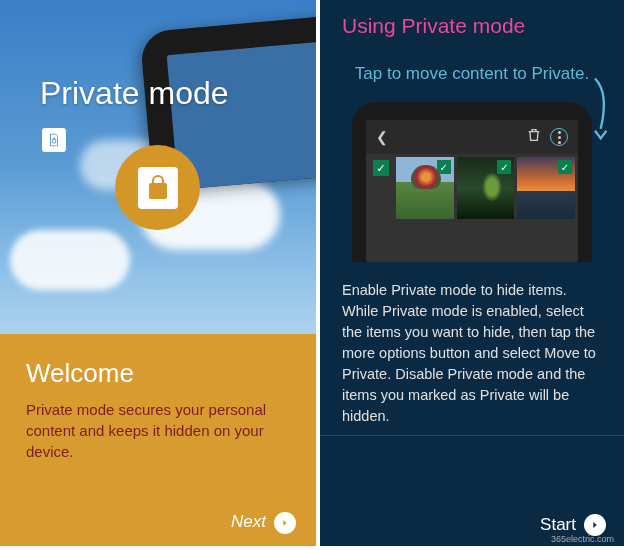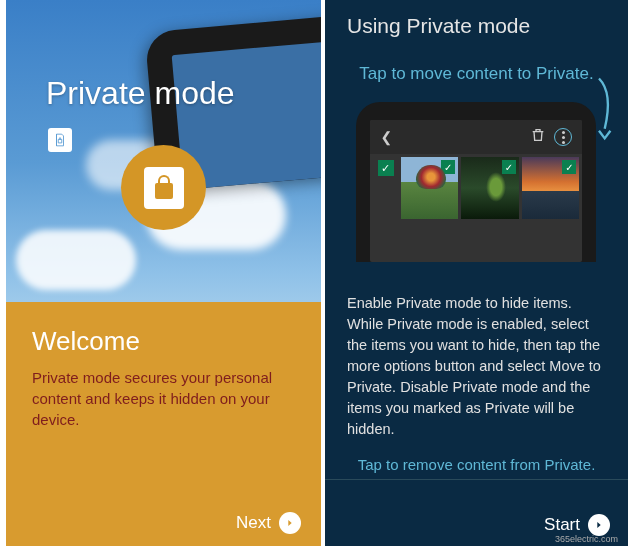--- a/index.html
+++ b/index.html
@@ -1,49 +1,49 @@
 <!DOCTYPE html>
 <html><head>
   <meta charset="utf-8">
   <style>
     * { margin: 0; padding: 0; box-sizing: border-box; }
     body { width: 628px; height: 550px; font-family: Arial, sans-serif; display: flex; gap: 4px; background: #fff; }
     
     .panel { height: 546px; position: relative; overflow: hidden; }
-    .panel-left { width: 316px; margin-left: 6px; }
+    .panel-left { width: 316px; }
     .panel-right { width: 304px; background: #0a2a43; }
     
     
     .sky-bg { width: 100%; height: 100%; background: linear-gradient(180deg, #3a7fc7 0%, #5a9bd4 30%, #8fc1e8 50%, #c5e0f0 70%); position: relative; }
     .cloud1 { position: absolute; width: 120px; height: 60px; background: rgba(255,255,255,0.85); border-radius: 50px; top: 230px; left: 10px; filter: blur(3px); }
     .cloud2 { position: absolute; width: 140px; height: 70px; background: rgba(255,255,255,0.9); border-radius: 50px; top: 180px; left: 140px; filter: blur(4px); }
     .cloud3 { position: absolute; width: 100px; height: 50px; background: rgba(255,255,255,0.6); border-radius: 50px; top: 140px; left: 80px; filter: blur(5px); }
     
     .phone-partial { position: absolute; top: 20px; right: -110px; width: 280px; height: 160px; background: #1a1a1a; border-radius: 30px; transform: rotate(-5deg); box-shadow: -3px 3px 15px rgba(0,0,0,0.4); }
     .phone-partial::after { content: ''; position: absolute; top: 25px; left: 25px; right: 25px; bottom: 0; background: #3a6fa5; border-radius: 3px; }
     
     .title-left { position: absolute; top: 75px; left: 40px; color: #fff; font-size: 32px; font-weight: 300; text-shadow: 0 1px 3px rgba(0,0,0,0.3); z-index: 5; }
     
     .badge-small { position: absolute; top: 128px; left: 42px; width: 24px; height: 24px; background: #fff; border-radius: 3px; z-index: 4; display: flex; align-items: center; justify-content: center; }
     
     .badge-circle { position: absolute; top: 145px; left: 115px; width: 85px; height: 85px; background: #d49626; border-radius: 50%; z-index: 4; display: flex; align-items: center; justify-content: center; }
     .badge-inner { width: 40px; height: 42px; background: #fff; border-radius: 4px; display: flex; align-items: center; justify-content: center; position: relative; }
     .badge-lock { width: 18px; height: 16px; background: #d49626; border-radius: 2px; position: relative; margin-top: 6px; }
     .badge-lock::before { content: ''; position: absolute; top: -8px; left: 3px; width: 8px; height: 10px; border: 2px solid #d49626; border-bottom: none; border-radius: 6px 6px 0 0; }
     
-    .orange-box { position: absolute; bottom: 0; left: 0; right: 0; background: #d89b2f; padding: 24px 26px 16px; height: 244px; }
+    .orange-box { position: absolute; bottom: 0; left: 0; right: 0; background: #d89b2f; padding: 24px 26px 16px; height: 212px; }
     .welcome-title { color: #fff; font-size: 26px; font-weight: 300; margin-bottom: 10px; }
     .welcome-text { color: #7f1d1d; font-size: 15px; line-height: 1.4; font-weight: 300; }
     
-    .next-btn { position: absolute; bottom: 12px; right: 20px; color: #fff; font-size: 17px; display: flex; align-items: center; gap: 8px; cursor: pointer; }
+    .next-btn { position: absolute; bottom: 12px; right: 20px; color: #fff; font-size: 17px; display: flex; gap: 8px; cursor: pointer; font-style: italic; }
     .chevron-circle { width: 22px; height: 22px; background: #fff; border-radius: 50%; display: flex; align-items: center; justify-content: center; }
     .chevron-circle svg { width: 10px; height: 10px; }
     
     
-    .title-right { color: #e5e5e5; font-size: 21px; font-weight: 300; padding: 14px 22px 8px; }
+    .title-right { color: #ec4899; font-size: 21px; font-weight: 300; padding: 14px 22px 8px; }
     .hint-top { color: #5fb8d6; font-size: 17px; text-align: center; padding: 18px 20px 10px; }
     
     .phone-demo { margin: 8px auto 0; width: 240px; height: 160px; background: #1a1a1a; border-radius: 24px 24px 0 0; padding: 18px 14px 0; position: relative; }
     .phone-screen { background: #333; height: 142px; border-radius: 2px; overflow: hidden; }
     .phone-topbar { height: 34px; background: #2a2a2a; display: flex; align-items: center; padding: 0 10px; gap: 8px; }
     .back-ico { color: #ccc; font-size: 14px; }
     .spacer { flex: 1; }
     .trash-ico { color: #ccc; width: 16px; height: 16px; }
     .more-ico { color: #ccc; width: 18px; height: 18px; border: 1.5px solid #5fb8d6; border-radius: 50%; display: flex; align-items: center; justify-content: center; padding: 2px; }
     .dots-v { display: flex; flex-direction: column; gap: 2px; }
@@ -55,21 +55,21 @@
     .thumb { width: 62px; height: 62px; position: relative; overflow: hidden; }
     .thumb-check { position: absolute; top: 3px; right: 3px; width: 14px; height: 14px; background: #0a8050; display: flex; align-items: center; justify-content: center; color: #fff; font-size: 10px; }
     .t1 { background: linear-gradient(180deg, #8eb5d6 40%, #5a8540 40%, #3a6530 100%); }
     .t1::after { content: ''; position: absolute; top: 8px; left: 15px; width: 30px; height: 24px; background: radial-gradient(circle, #e8953a 20%, #a02830 50%, #2a6540 80%); border-radius: 15px 15px 10px 10px; }
     .t2 { background: linear-gradient(180deg, #1a2a1a 0%, #2a4a2a 50%, #0a1a0a 100%); }
     .t2::after { content: ''; position: absolute; top: 15px; left: 25px; width: 20px; height: 30px; background: radial-gradient(ellipse, #6a9a3a 40%, transparent 70%); border-radius: 50%; }
     .t3 { background: linear-gradient(180deg, #4a3a5a 0%, #d47030 40%, #e89040 55%, #2a3a4a 55%, #1a2a3a 100%); }
     
     .arrow-curve { position: absolute; top: 72px; right: 10px; width: 38px; height: 70px; pointer-events: none; }
     
-    .desc-text { color: #e0e0e0; font-size: 14.5px; line-height: 1.45; padding: 18px 22px 8px; font-weight: 300; margin-top: 13px; }
+    .desc-text { color: #e0e0e0; font-size: 14.5px; line-height: 1.45; padding: 18px 22px 8px; font-weight: 300; }
     
     .hint-bottom { color: #5fb8d6; font-size: 15px; text-align: center; padding: 8px 20px 6px; }
     .hr-line { border: none; border-top: 1px solid #2a4a5a; margin: 0 0 8px; }
     
     .start-btn { position: absolute; bottom: 10px; right: 18px; color: #fff; font-size: 17px; display: flex; align-items: center; gap: 8px; cursor: pointer; }
     
     .watermark { position: absolute; bottom: 2px; right: 10px; font-size: 9px; color: #aaa; z-index: 20; }
   </style>
 </head>
 <body>
@@ -149,21 +149,20 @@
           </div>
         <div class="thumb t3">
             <div class="thumb-check">✓</div>
           </div>
       </div>
     </div>
   </div>
 
   <div class="desc-text">Enable Private mode to hide items. While Private mode is enabled, select the items you want to hide, then tap the more options button and select Move to Private. Disable Private mode and the items you marked as Private will be hidden.</div>
 
-  <div class="hint-bottom">Tap to remove content from Private.</div>
   <hr class="hr-line">
 
   <div class="start-btn">
     <span>Start</span>
     <span class="chevron-circle">
       <svg viewBox="0 0 24 24" fill="#0a2a43">
           <path d="M8 5l8 7-8 7z"></path>
         </svg>
     </span>
   </div>

